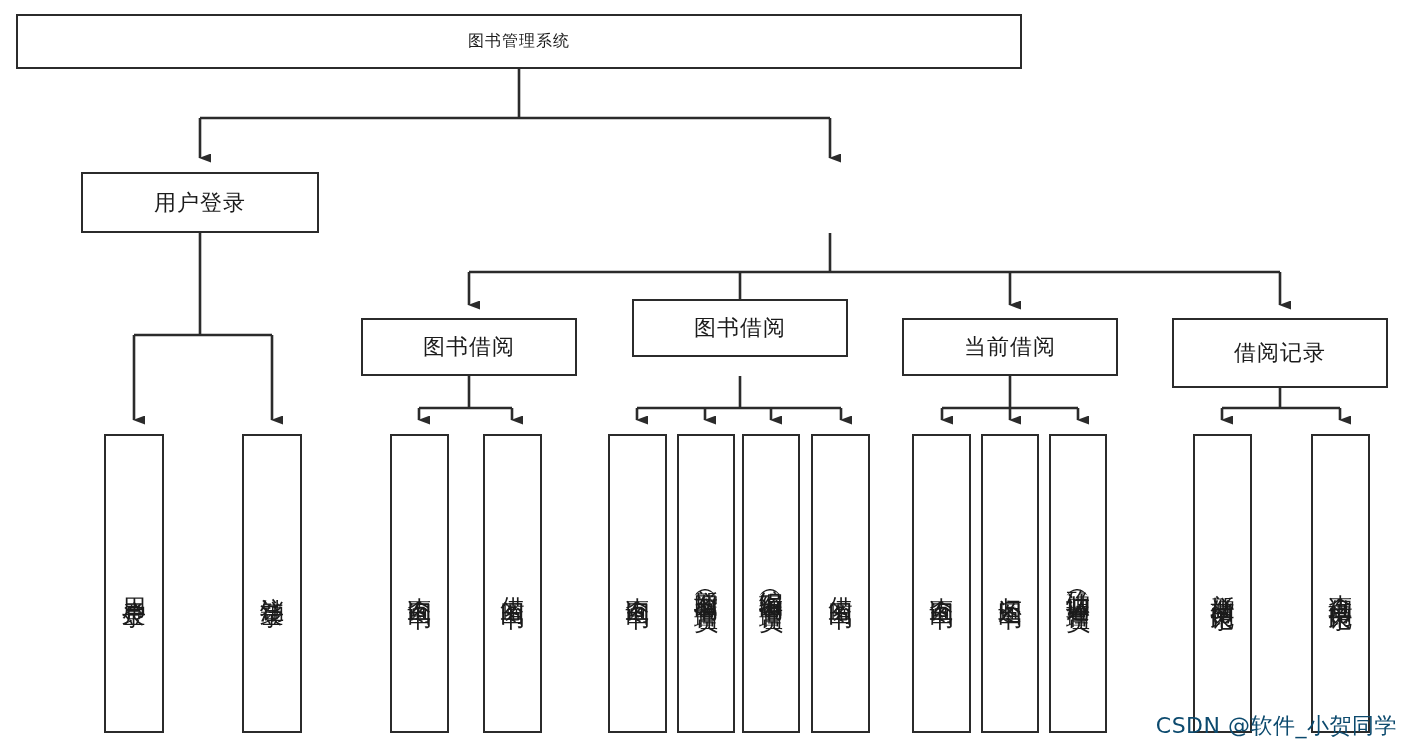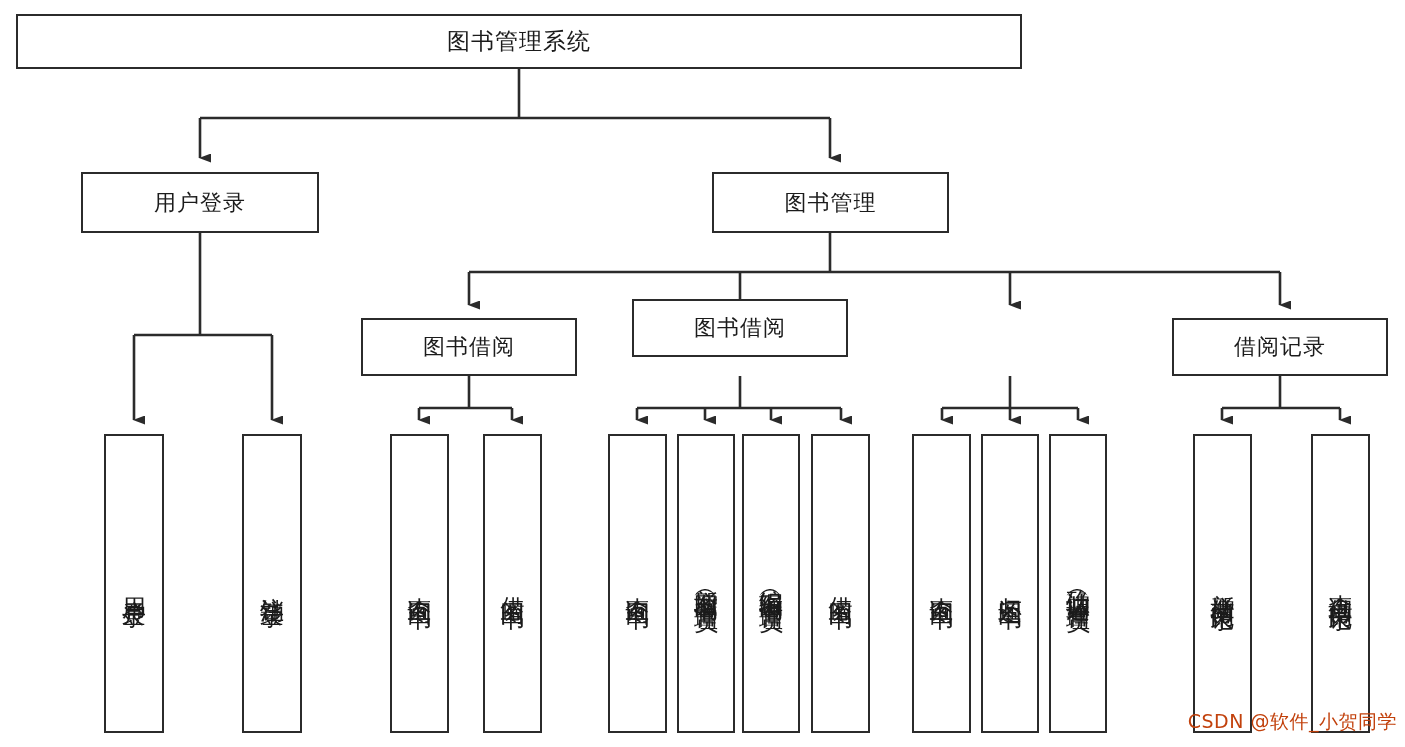--- a/index.html
+++ b/index.html
@@ -9,23 +9,23 @@
   svg.edges{position:absolute;left:0;top:0;width:1405px;height:747px;}
   .node{position:absolute;box-sizing:border-box;background:#ffffff;
         border:2px solid #2b2b2b;display:flex;align-items:center;
         justify-content:center;overflow:hidden;}
   .node .lbl{color:#1b1b1b;line-height:1.18;text-align:center;
              white-space:pre-line;}
   .h-node .lbl{font-size:22px;letter-spacing:1px;}
   .v-node{padding:6px 0;}
   .v-node .lbl{writing-mode:vertical-rl;text-orientation:upright;
                font-size:24px;letter-spacing:3px;line-height:1;}
-  #root-node .lbl{font-size:23px;}
-  .watermark{position:absolute;right:8px;bottom:12px;color:#c2410c;
-             font-size:19px;letter-spacing:.5px;pointer-events:none;
+  #root-node .lbl{font-size:16px;}
+  .watermark{position:absolute;right:8px;bottom:6px;color:#0c4a6e;
+             font-size:22px;letter-spacing:.5px;pointer-events:none;
              font-family:"DejaVu Sans","Liberation Sans",sans-serif;}
 </style>
 </head>
 <body>
 
 <div id="diagram">
 
   <svg class="edges" viewBox="0 0 1405 747" xmlns="http://www.w3.org/2000/svg">
     <defs>
       <marker id="arw" markerWidth="10" markerHeight="12" refX="4.5" refY="11" orient="auto" markerUnits="userSpaceOnUse">
@@ -78,34 +78,34 @@
   </svg>
 
   <div class="node h-node" id="root-node" style="left:16px;top:14px;width:1006px;height:55px;">
     <span class="lbl">图书管理系统</span>
   </div>
 
   <div class="node h-node" style="left:81px;top:172px;width:238px;height:61px;">
     <span class="lbl">用户登录</span>
   </div>
 
-  <div class="node h-node" style="left:712px;top:172px;width:237px;height:61px;">
-    <span class="lbl">图书管理</span>
-  </div>
 
   <div class="node h-node" style="left:361px;top:318px;width:216px;height:58px;">
     <span class="lbl">图书借阅</span>
   </div>
 
   <div class="node h-node" style="left:632px;top:299px;width:216px;height:58px;">
     <span class="lbl">图书借阅</span>
   </div>
 
+  <div class="node h-node" style="left:902px;top:318px;width:216px;height:58px;">
+    <span class="lbl">当前借阅</span>
+  </div>
 
-  <div class="node h-node" style="left:1172px;top:318px;width:216px;height:58px;">
+  <div class="node h-node" style="left:1172px;top:318px;width:216px;height:70px;">
     <span class="lbl">借阅记录</span>
   </div>
 
   <div class="node v-node" style="left:104px;top:434px;width:60px;height:299px;">
     <span class="lbl">用户登录</span>
   </div>
   <div class="node v-node" style="left:242px;top:434px;width:60px;height:299px;">
     <span class="lbl">注销登录</span>
   </div>
 

